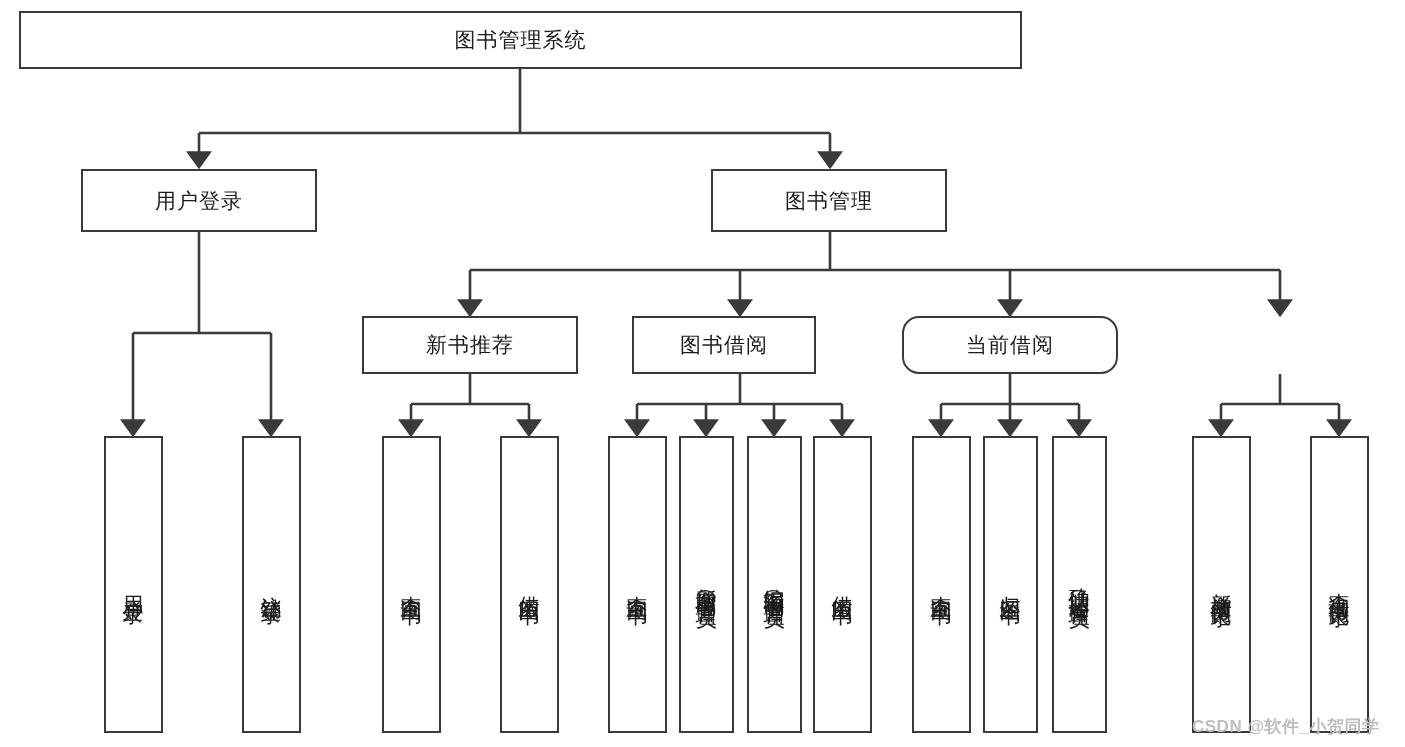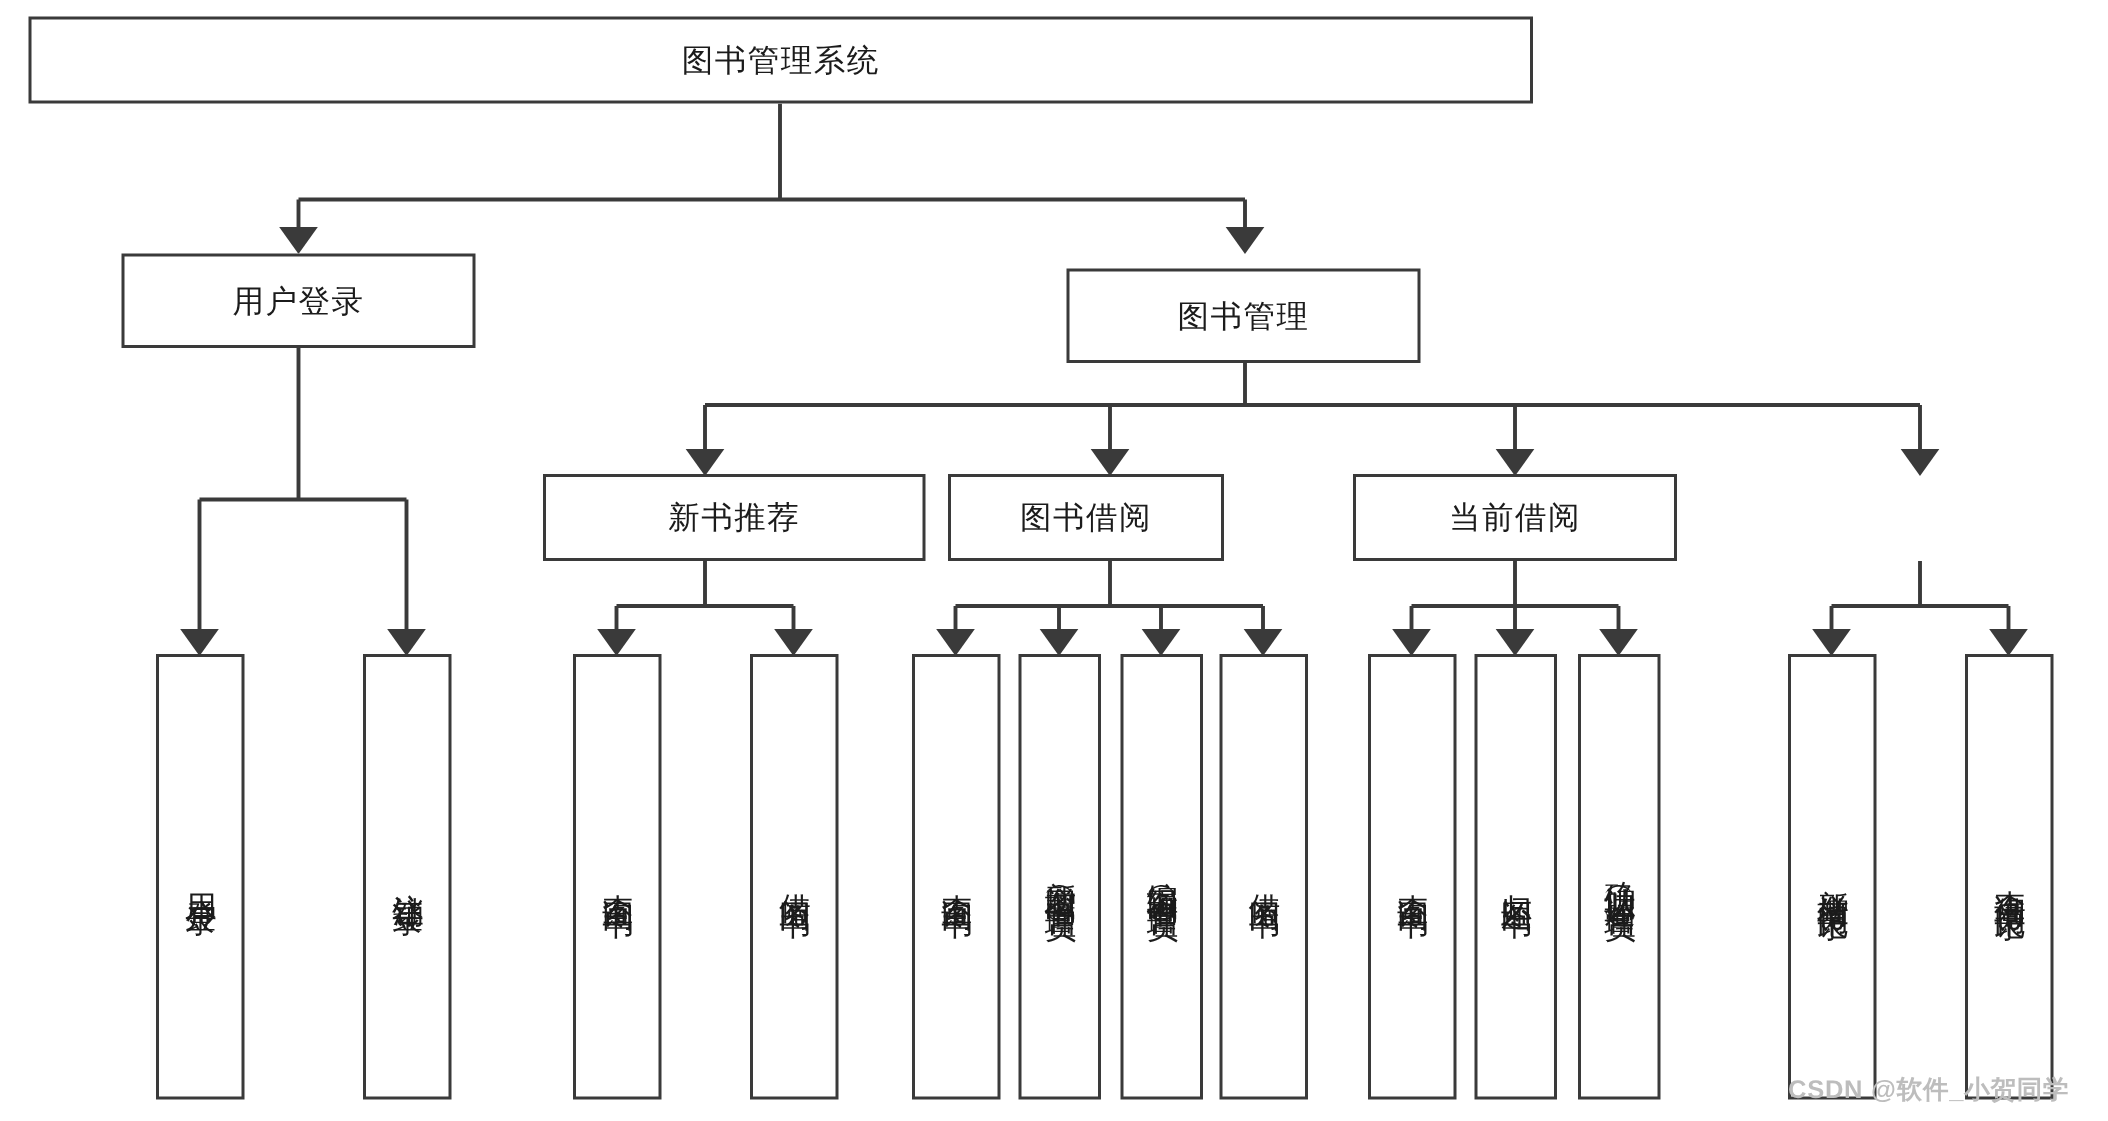--- a/index.html
+++ b/index.html
@@ -114,31 +114,31 @@
     </g>
   </svg>
 
   <div class="node h" style="left:19px; top:11px; width:1003px; height:58px;">
     <span>图书管理系统</span>
   </div>
 
   <div class="node h" style="left:81px; top:169px; width:236px; height:63px;">
     <span>用户登录</span>
   </div>
-  <div class="node h" style="left:711px; top:179px; width:236px; height:63px;">
+  <div class="node h" style="left:711px; top:169px; width:236px; height:63px;">
     <span>图书管理</span>
   </div>
 
-  <div class="node h" style="left:362px; top:316px; width:255px; height:58px;text-align:center;">
+  <div class="node h" style="left:362px; top:316px; width:216px; height:58px;text-align:center;">
     <span>新书推荐</span>
   </div>
   <div class="node h" style="left:632px; top:316px; width:184px; height:58px;">
     <span>图书借阅</span>
   </div>
-  <div class="node h" style="left:902px; top:316px; width:216px; height:58px;">
+  <div class="node h" style="left:902px; top:316px; width:216px; height:58px;border-radius:17px;">
     <span>当前借阅</span>
   </div>
 
   <div class="node v" style="left:104px; top:436px; width:59px; height:297px;">
     <span class="vtext">用户登录</span>
   </div>
   <div class="node v" style="left:242px; top:436px; width:59px; height:297px;">
     <span class="vtext">注销登录</span>
   </div>
 

